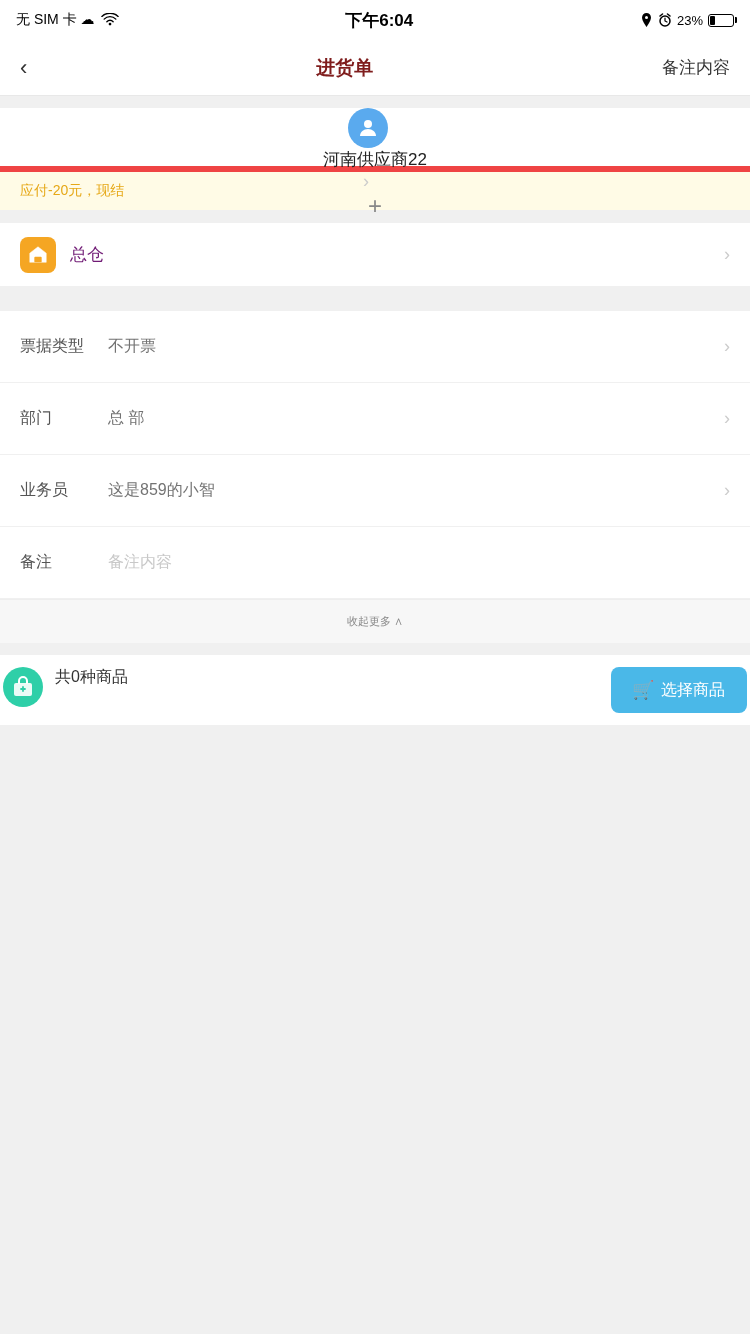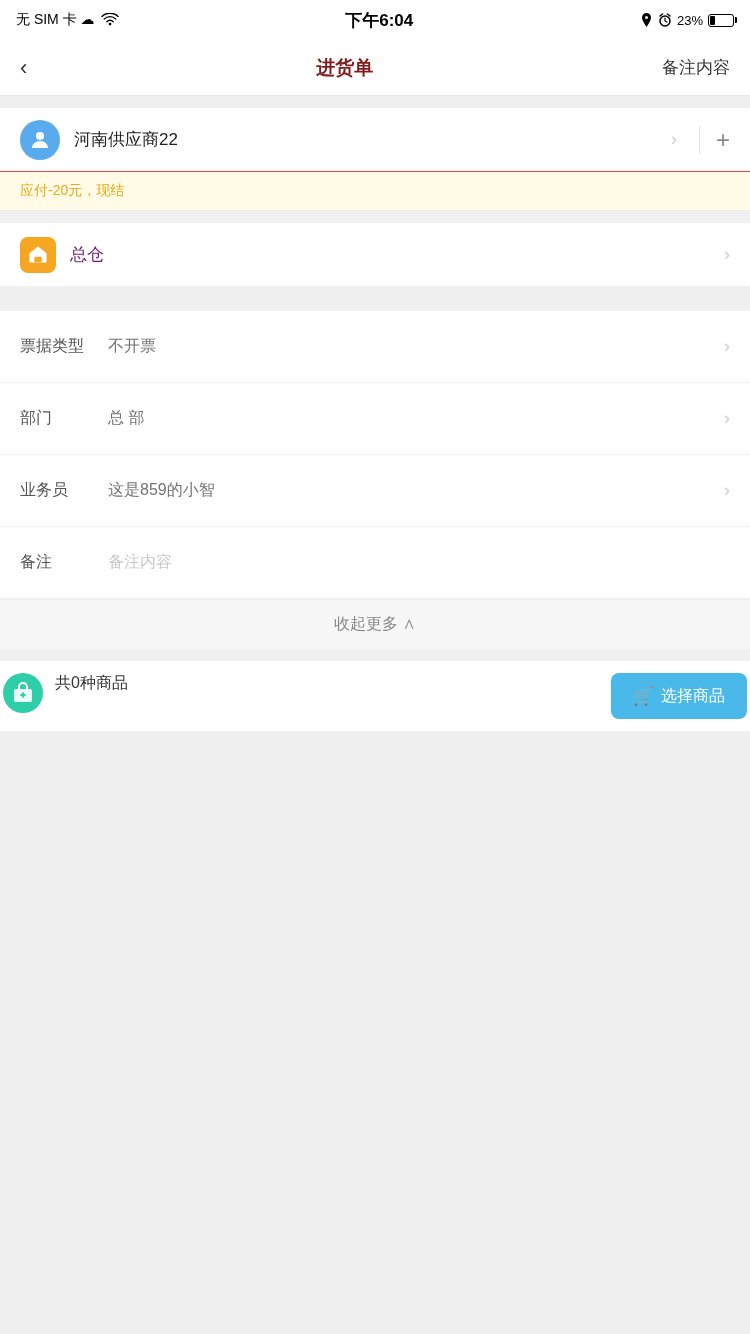--- a/index.html
+++ b/index.html
@@ -104,21 +104,22 @@
       background: #fff;
       margin-bottom: 0;
     }
 
     
     .supplier-row {
       display: flex;
       align-items: center;
       padding: 0 20px;
       height: 64px;
-      border-bottom: 1px solid #ef4444;
+      border-bottom: 6px solid #ef4444;
+      flex-direction: column;
     }
     .supplier-avatar {
       width: 40px;
       height: 40px;
       border-radius: 50%;
       background: #5aaaee;
       display: flex;
       align-items: center;
       justify-content: center;
       margin-right: 14px;
@@ -225,21 +226,21 @@
     .form-row-chevron {
       color: #ccc;
       font-size: 18px;
     }
 
     
     .collapse-row {
       background: #f7f7f7;
       text-align: center;
       padding: 14px 0;
-      font-size: 16px;
+      font-size: 11px;
       color: #888;
       cursor: pointer;
       border-top: 1px solid #eee;
     }
 
     
     .bottom-bar {
       background: #fff;
       display: flex;
       align-items: flex-start;

